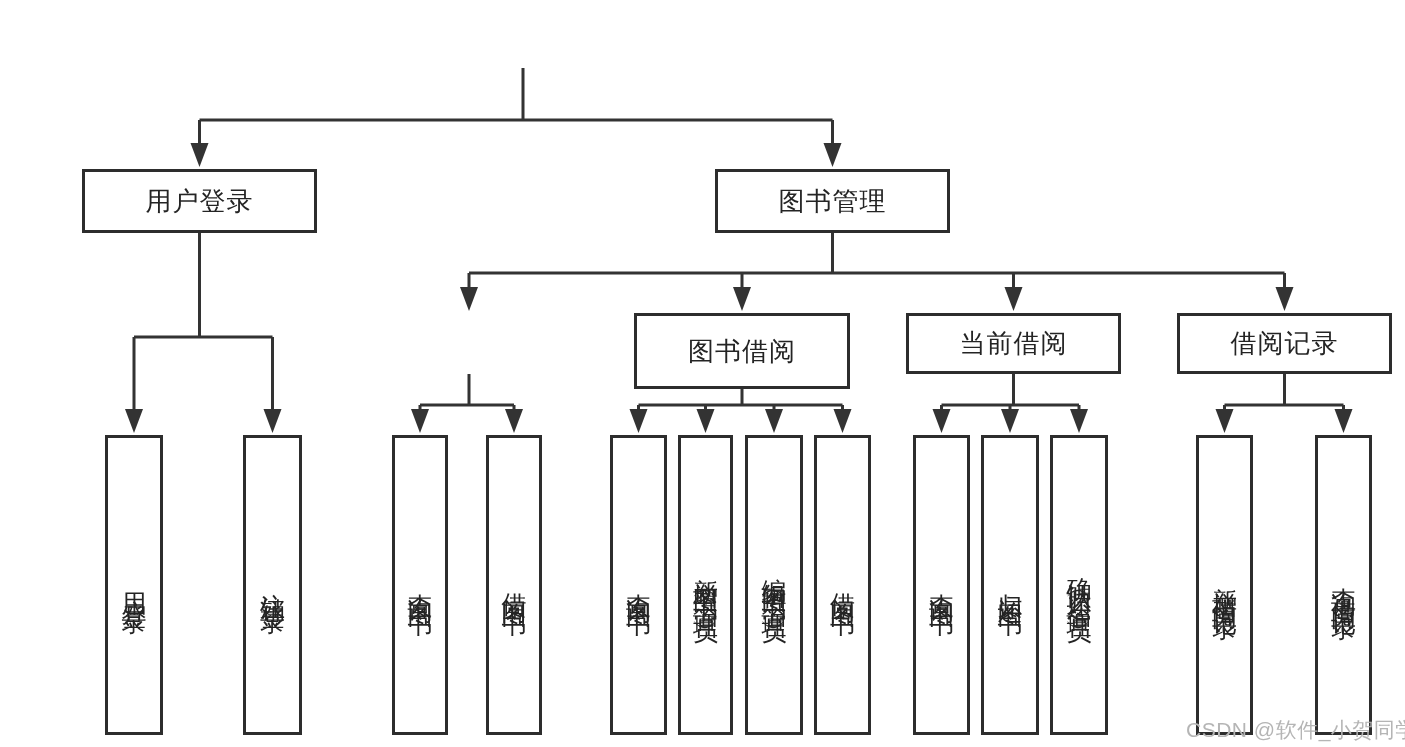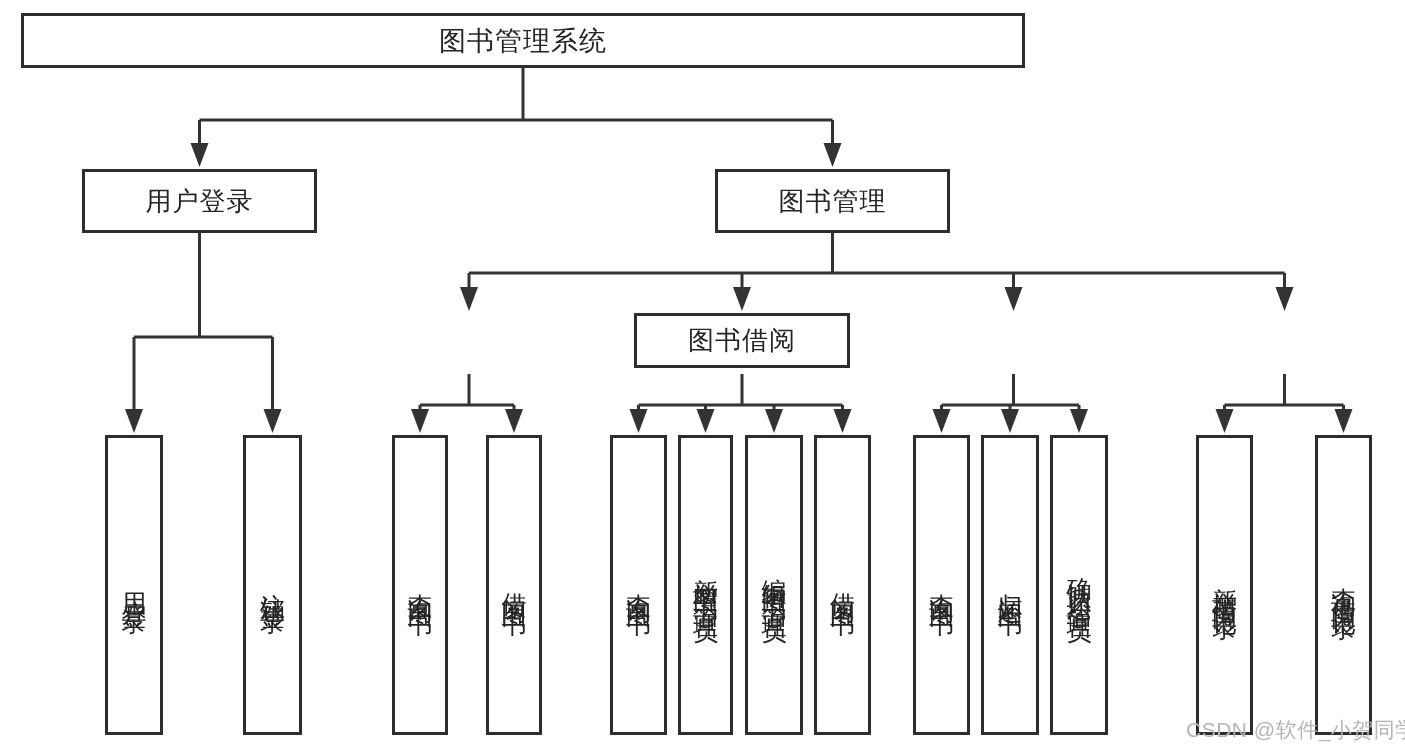--- a/index.html
+++ b/index.html
@@ -91,26 +91,27 @@
       <use href="#ah" transform="translate(774,433)"></use>
       <use href="#ah" transform="translate(842.5,433)"></use>
       <use href="#ah" transform="translate(941.5,433)"></use>
       <use href="#ah" transform="translate(1010,433)"></use>
       <use href="#ah" transform="translate(1079,433)"></use>
       <use href="#ah" transform="translate(1224.5,433)"></use>
       <use href="#ah" transform="translate(1343.5,433)"></use>
     </g>
   </svg>
 
-  <div class="node hnode root" style="left:21px; top:13px; width:1004px; height:55px;">图书管理系统</div>
 
   <div class="node hnode" style="left:82px; top:169px; width:235px; height:64px;">用户登录</div>
   <div class="node hnode" style="left:715px; top:169px; width:235px; height:64px;font-family:Liberation Serif, serif;">图书管理</div>
 
-  <div class="node hnode" style="left:634px; top:313px; width:216px; height:55px;">图书借阅</div>
+  <div class="node hnode" style="left:634px; top:313px; width:216px; height:76px;">图书借阅</div>
+  <div class="node hnode" style="left:906px; top:313px; width:215px; height:61px;">当前借阅</div>
+  <div class="node hnode" style="left:1177px; top:313px; width:215px; height:61px;">借阅记录</div>
 
   <div class="node vnode" style="left:105px; top:435px; width:58px; height:300px;">用户登录</div>
   <div class="node vnode" style="left:243px; top:435px; width:59px; height:300px;">注销登录</div>
 
   <div class="node vnode" style="left:392px; top:435px; width:56px; height:300px;">查询图书</div>
   <div class="node vnode" style="left:486px; top:435px; width:56px; height:300px;">借阅图书</div>
 
   <div class="node vnode" style="left:610px; top:435px; width:57px; height:300px;">查询图书</div>
   <div class="node vnode" style="left:678px; top:435px; width:55px; height:300px;">新增图书（管理员）</div>
   <div class="node vnode" style="left:745px; top:435px; width:58px; height:300px;">编辑图书（管理员）</div>

